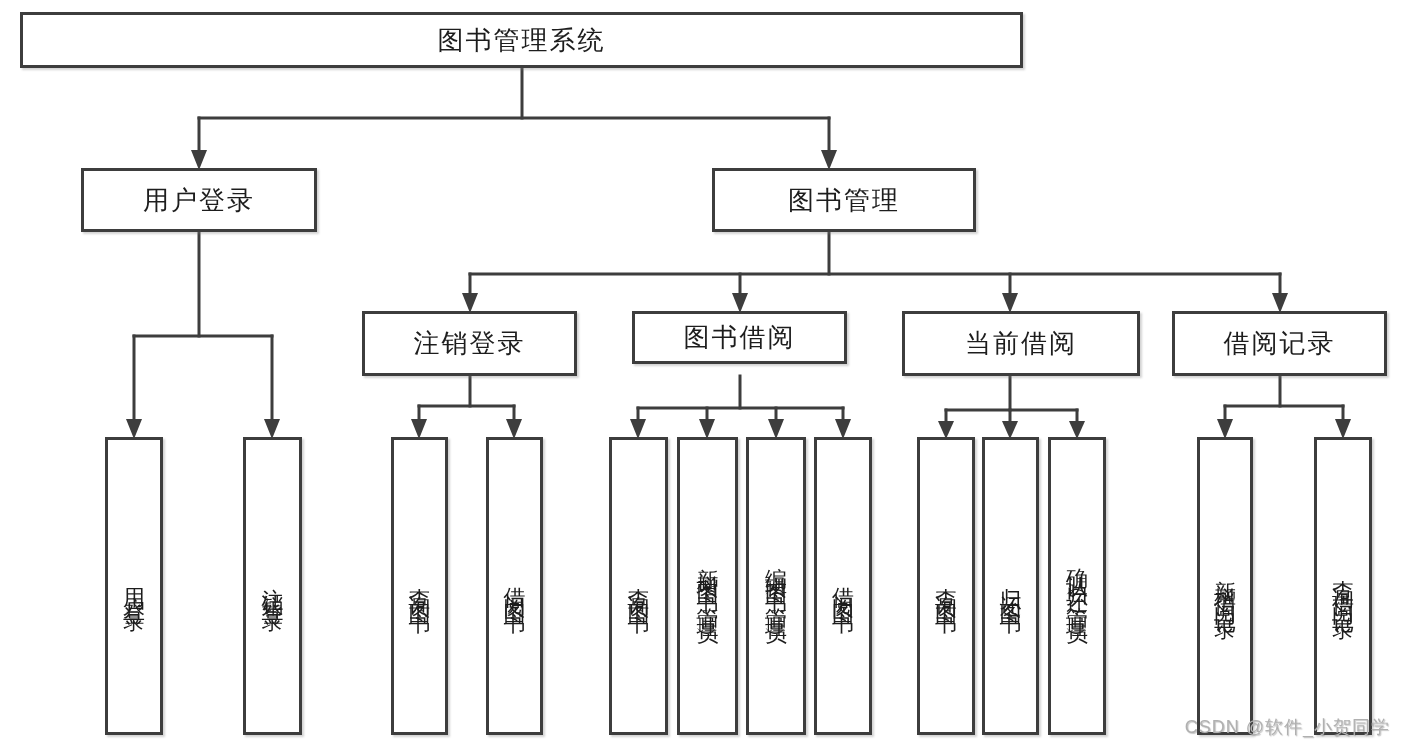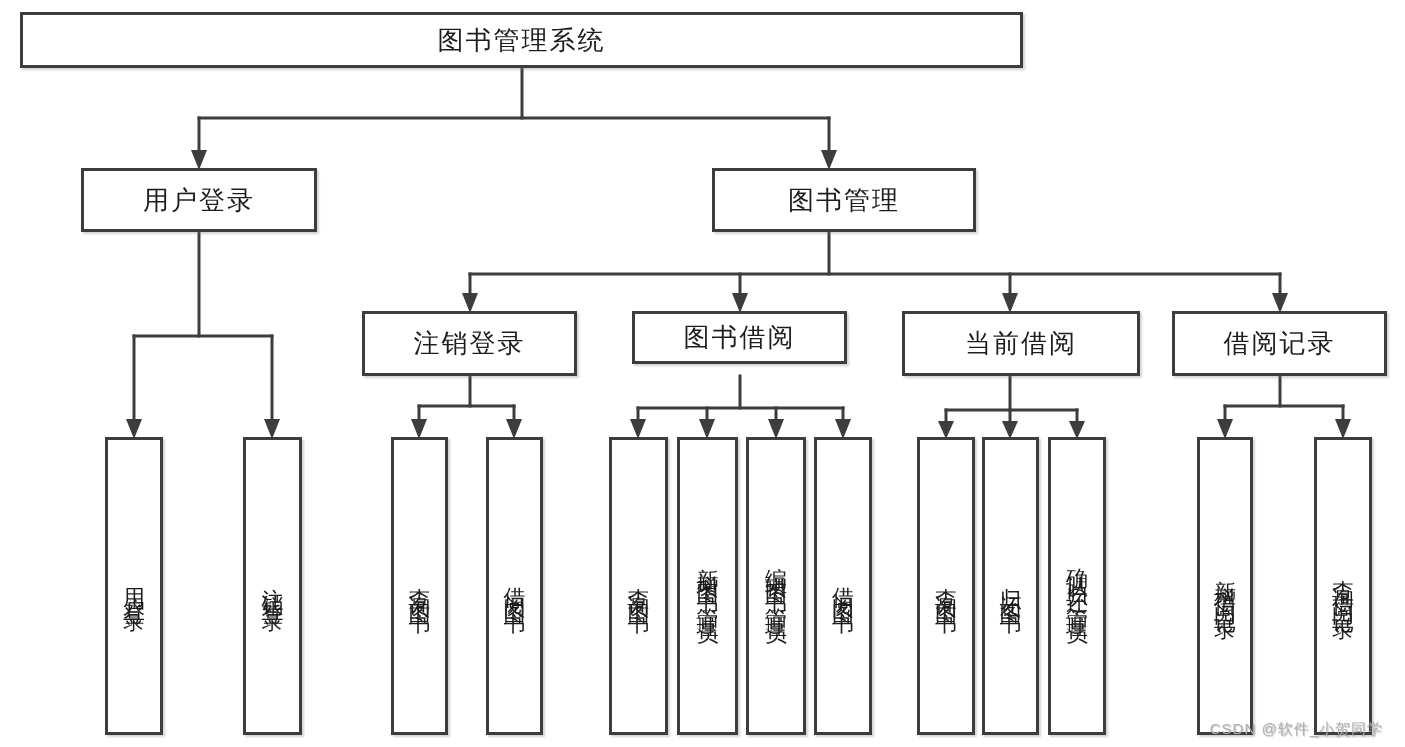--- a/index.html
+++ b/index.html
@@ -40,23 +40,23 @@
   .vbox span {
     writing-mode: vertical-rl;
     text-orientation: mixed;
     font-size: 22px;
     letter-spacing: 8px;
     line-height: 1;
     white-space: nowrap;
   }
   .watermark {
     position: absolute;
-    right: 22px;
+    right: 15px;
     bottom: 8px;
-    font-size: 15px;
+    font-size: 18px;
     letter-spacing: 1px;
     color: #b0b0b0;
     text-shadow: 1px 1px 1px rgba(90,90,90,0.35);
     white-space: nowrap;
   }
 </style>
 </head>
 <body>
 
 <div class="stage">

